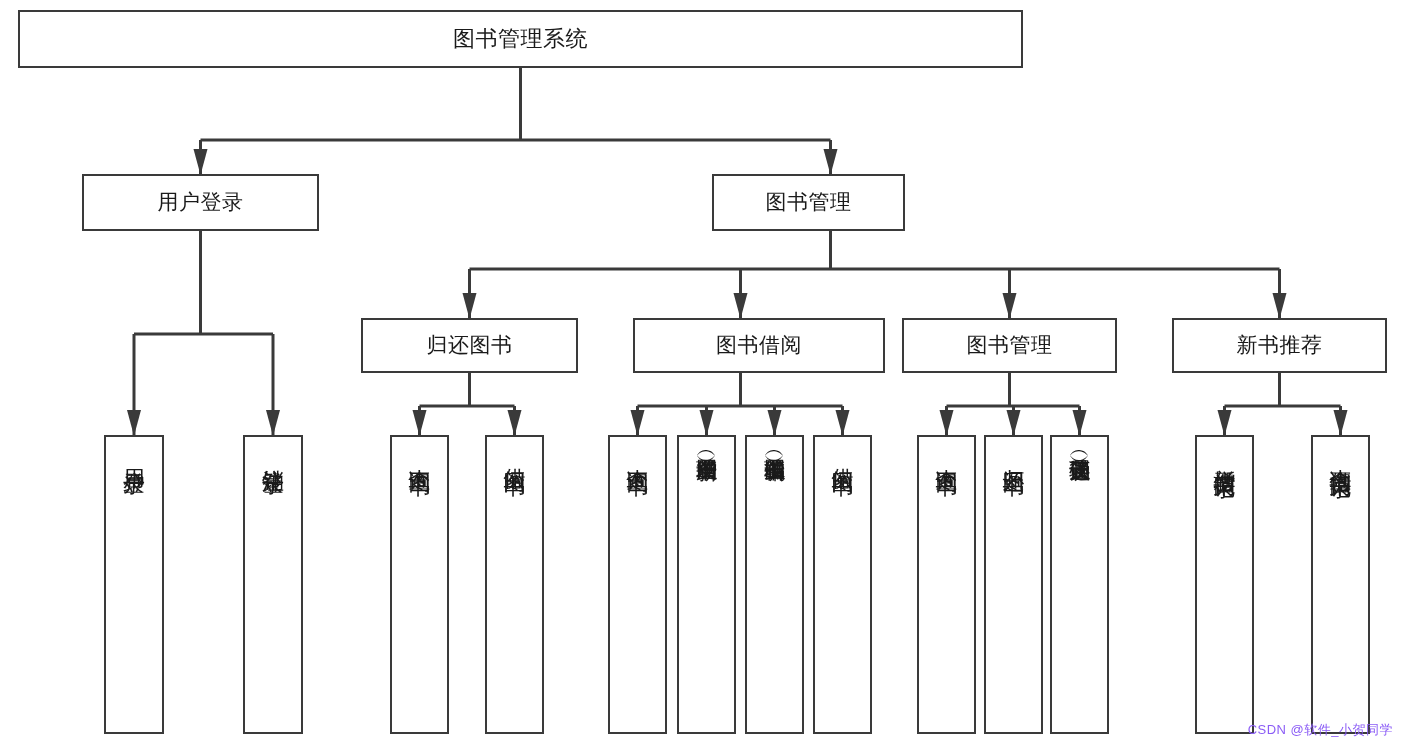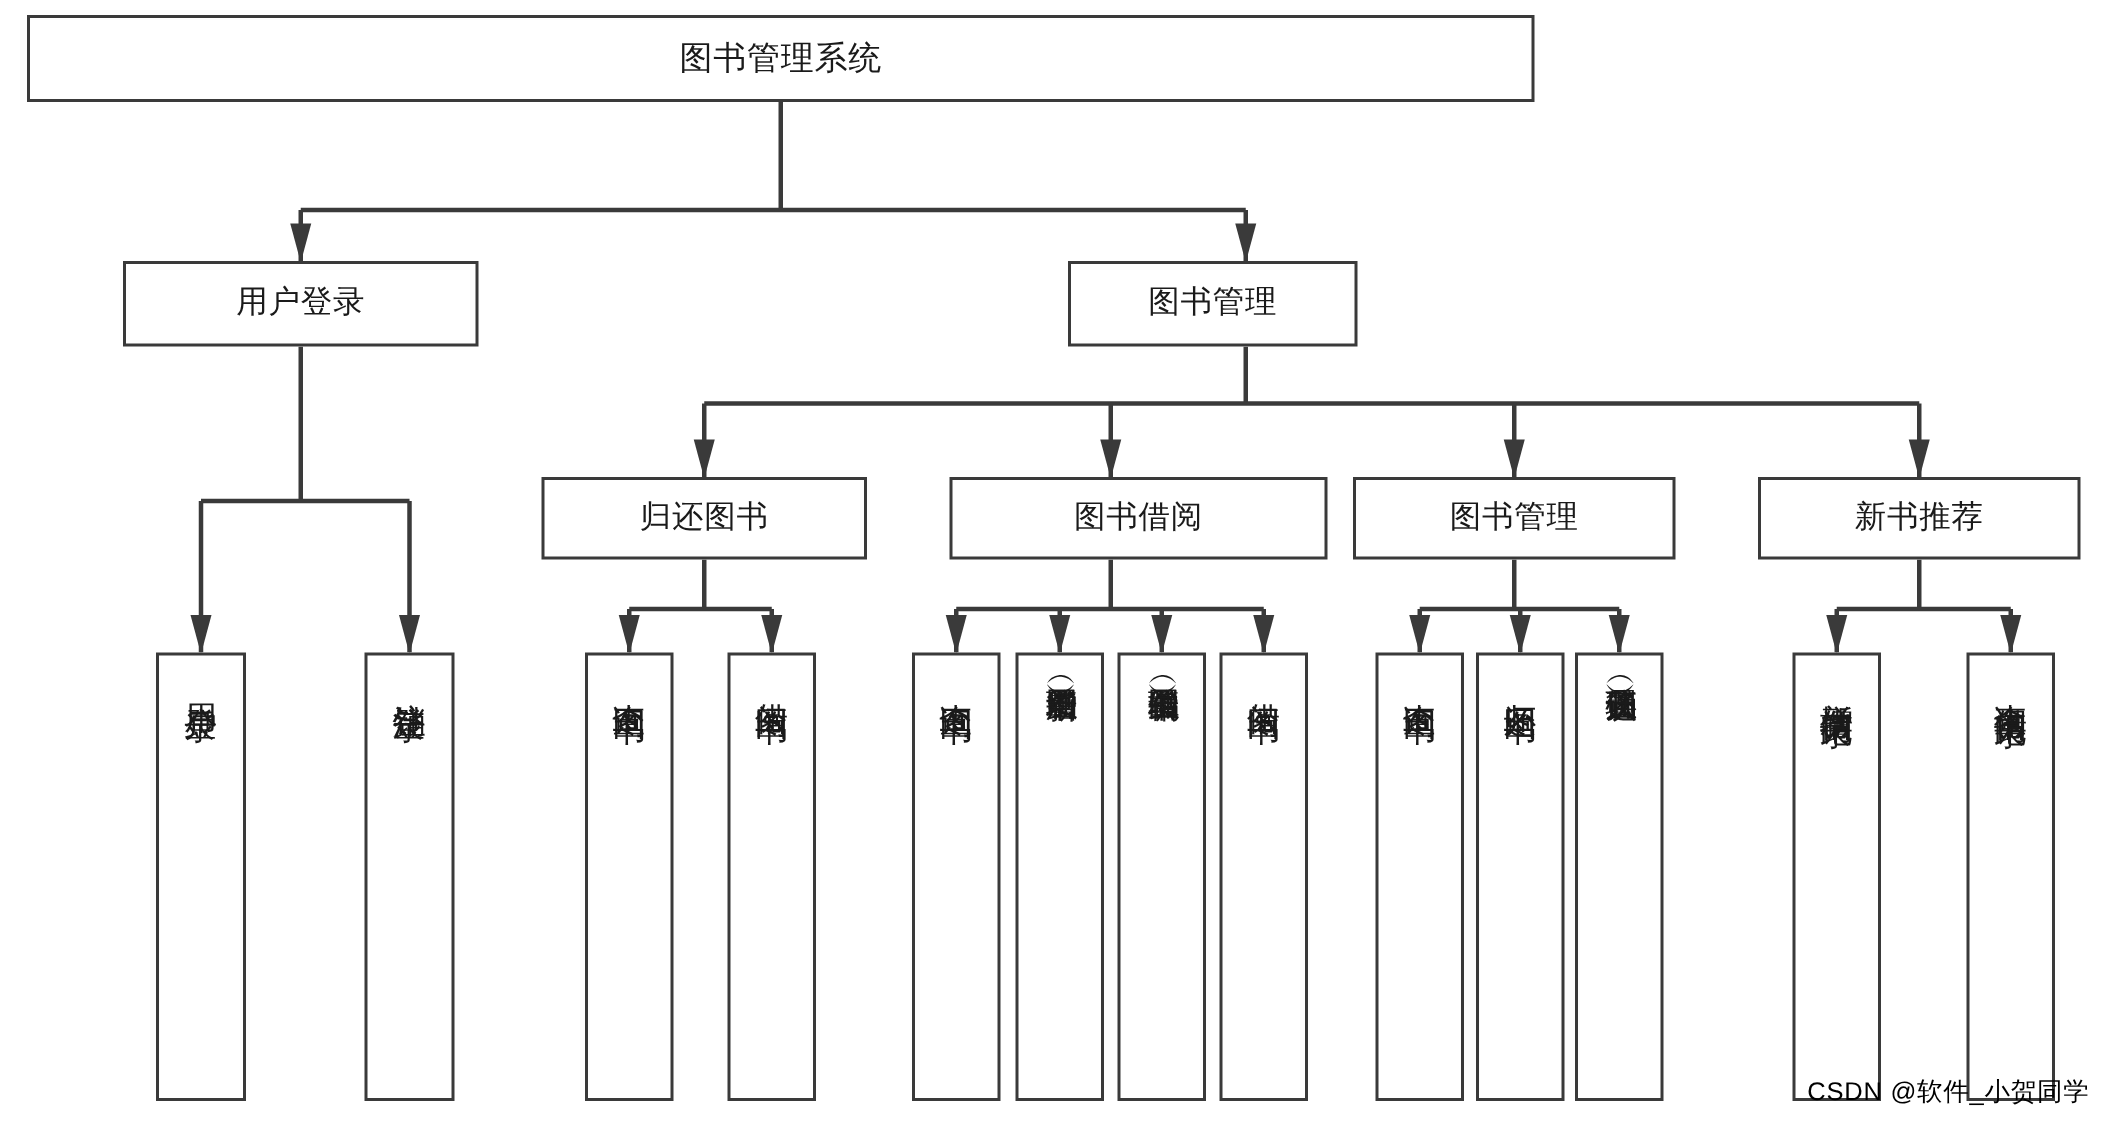--- a/index.html
+++ b/index.html
@@ -64,22 +64,22 @@
     padding-top: 6px;
   }
   .node.vertical.tall-text .node-label {
     font-size: 21px;
     letter-spacing: 0px;
   }
   #watermark {
     position: absolute;
     right: 12px;
     bottom: 8px;
-    font-size: 17px;
-    color: #000000;
+    font-size: 13px;
+    color: #8b5cf6;
     white-space: nowrap;
     pointer-events: none;
     letter-spacing: 0.5px;
   }
 </style>
 </head>
 <body>
 
 <div id="canvas">
   <svg id="edges" viewBox="0 0 1405 747">

